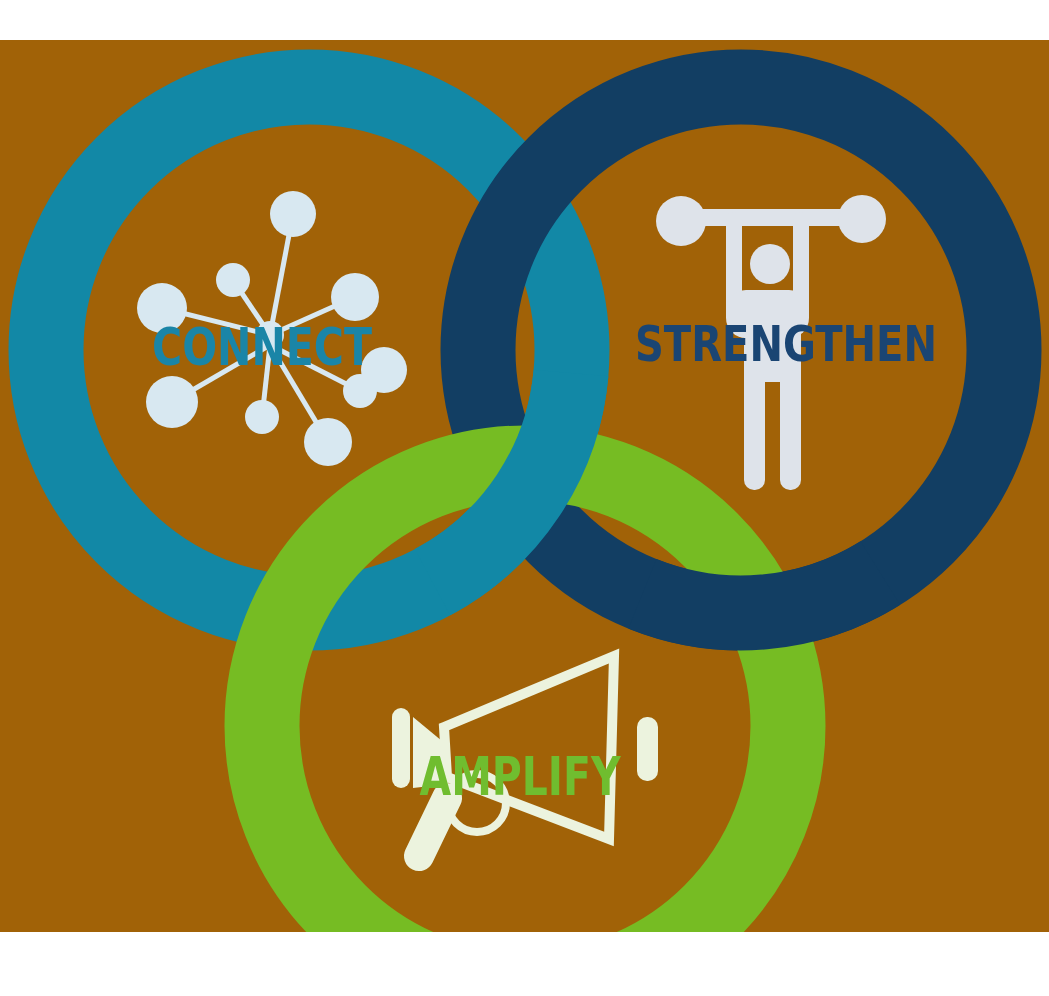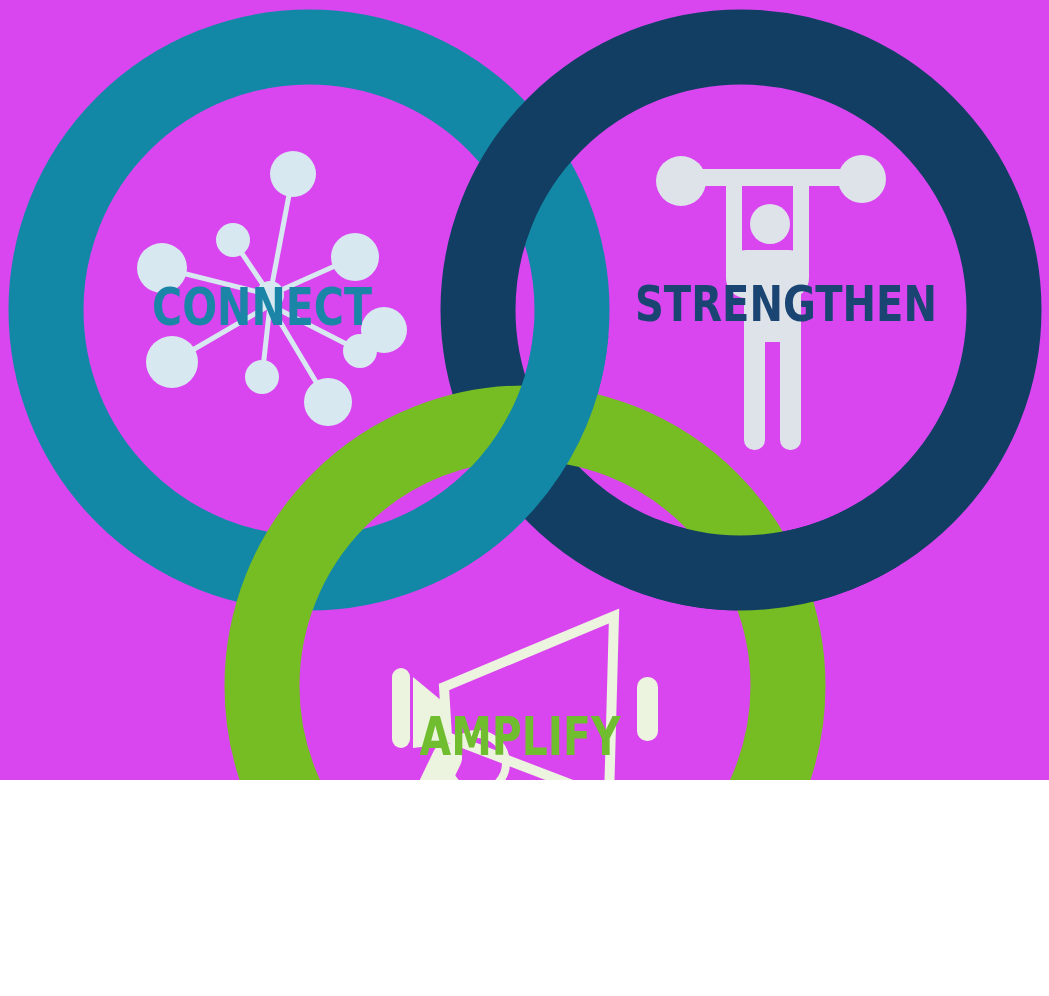--- a/index.html
+++ b/index.html
@@ -2,24 +2,25 @@
 <html><head>
 <meta charset="utf-8">
 <style>
   html, body {
     margin: 0;
     padding: 0;
     background: #FFFFFF;
   }
   .stage {
     width: 1049px;
-    height: 780px;
+    height: 892px;
     position: relative;
-    background: #d946ef;
+    background: #a16207;
     overflow: hidden;
+    margin-top: 40px;
   }
   svg { display: block; }
   .ring {
     fill: none;
     stroke-width: 75;
   }
   .ring-patch {
     fill: none;
     stroke-width: 75;
     stroke-linecap: butt;

